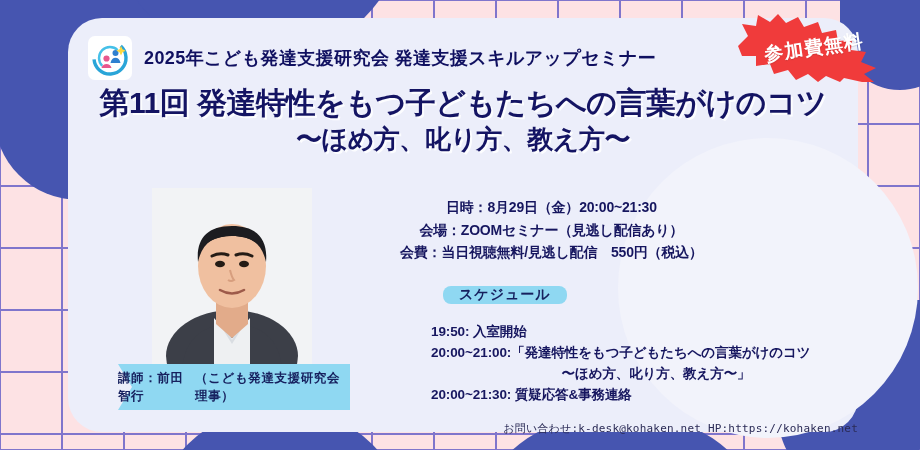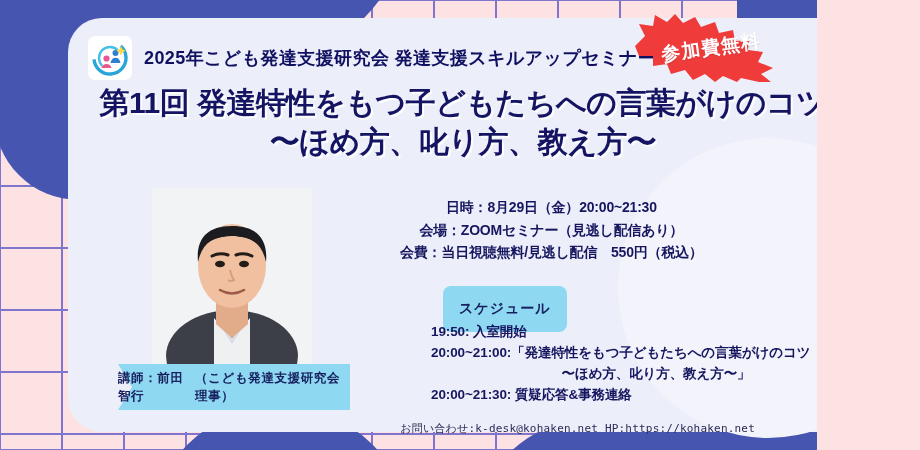--- a/index.html
+++ b/index.html
@@ -6,21 +6,21 @@
   html,body { width:920px; height:450px; overflow:hidden; }
   body {
     font-family:"Liberation Sans","DejaVu Sans",sans-serif;
     background:#fde2e4;
     position:relative;
   }
 
   
   #flyer {
     position:absolute; inset:0;
-    width:817px; height:450px;
+    width:920px; height:450px;
     background:#fde2e4;
     overflow:hidden;
   }
   .grid {
     position:absolute; inset:0;
     background-image:
       repeating-linear-gradient(to right, #6a63c8 0 2px, transparent 2px 62px),
       repeating-linear-gradient(to bottom, #6a63c8 0 2px, transparent 2px 62px);
     background-position: -1px -1px, -1px -1px;
     opacity:.85;
@@ -88,21 +88,21 @@
   .title-wrap {
     position:absolute; left:68px; top:84px; width:790px;
     text-align:center; z-index:7;
   }
   .title-line1 {
     font-size:30px; font-weight:700; color:#141463;
     letter-spacing:-.5px; line-height:1.28;
     text-shadow:2px 2px 0 rgba(255,255,255,.85);
   }
   .title-line2 {
-    font-size:30px; font-weight:700; color:#141463;
+    font-size:26px; font-weight:700; color:#141463;
     letter-spacing:-.5px; line-height:1.36;
     text-shadow:2px 2px 0 rgba(255,255,255,.85);
   }
 
   
   .photo {
     position:absolute; left:152px; top:188px;
     width:160px; height:182px;
     background:#f4f5f7;
     overflow:hidden;
@@ -131,21 +131,21 @@
   .info-line {
     font-size:14px; font-weight:700; color:#16165f;
     line-height:1.62; letter-spacing:-.2px; white-space:nowrap;text-align:center;
   }
 
   
   .sched-pill {
     position:absolute; left:443px; top:286px;
     background:#8fd8f2; color:#16205e;
     font-size:14px; font-weight:700; letter-spacing:1px;
-    padding:14px 16px; border-radius:8px; z-index:7;
+    padding:0 16px; border-radius:8px; z-index:7;
   }
   .sched-list {
     position:absolute; left:408px; top:322px; width:450px; z-index:7;margin-left:23px;
   }
   .sched-row {
     font-size:13.5px; font-weight:700; color:#16165f;
     line-height:1.55; letter-spacing:-.1px; white-space:nowrap;
   }
   .sched-row.center { text-align:center; }
 

